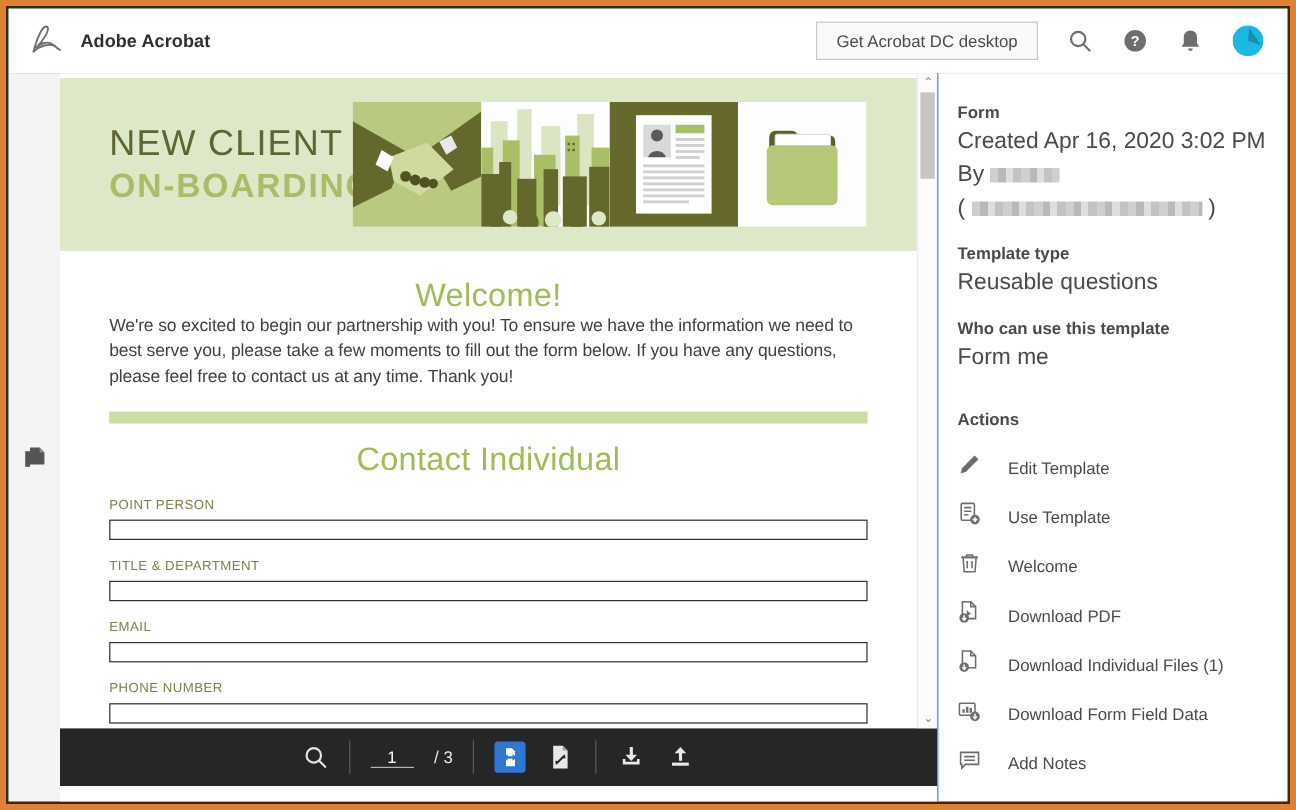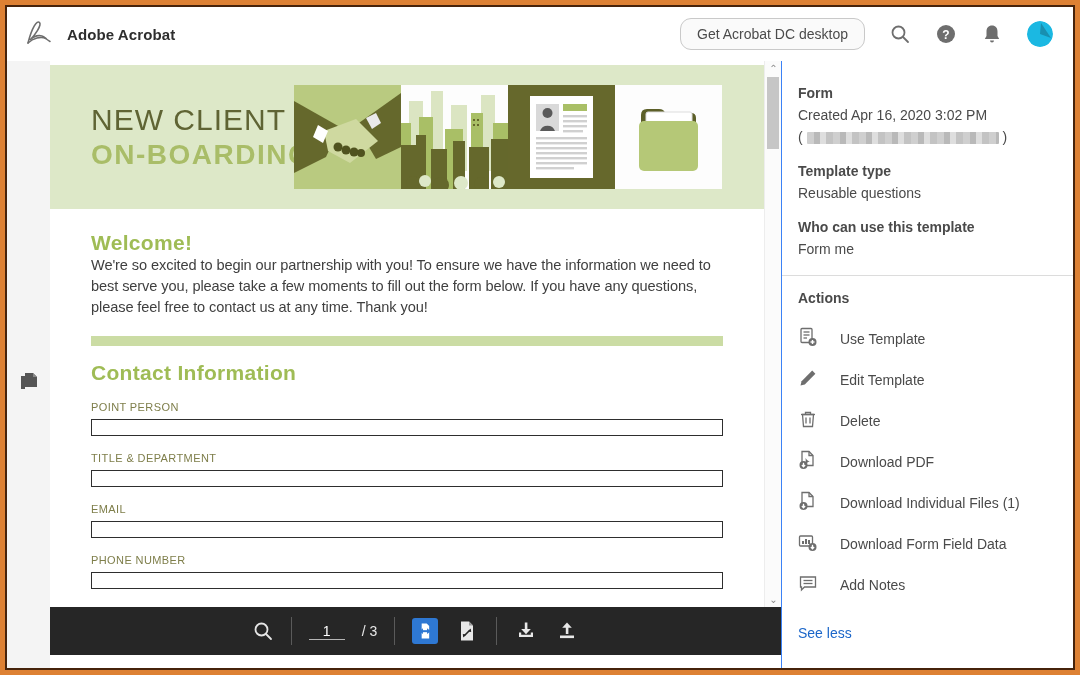--- a/index.html
+++ b/index.html
@@ -6,42 +6,42 @@
   html,body { width:1080px; height:675px; }
   body { font-family: "Liberation Sans", sans-serif; background:#5a2d0c; }
   .page { width:1080px; height:675px; background:#dd8134; padding:5px; }
   .frame { width:100%; height:100%; border:2px solid #46230b; background:#22c55e; overflow:hidden; display:flex; flex-direction:column; }
 
   
   .topbar { height:54px; flex:0 0 54px; display:flex; align-items:center; padding:0 20px 0 16px; background:#fff; }
   .brand { display:flex; align-items:center; gap:14px; }
   .brand-title { font-size:15px; font-weight:bold; color:#2e2e2e; letter-spacing:.1px; }
   .topbar-right { margin-left:auto; display:flex; align-items:center; gap:24px; }
-  .desktop-btn { font-family:"Liberation Sans",sans-serif; font-size:14px; color:#4b4b4b; background:#fafafa; border:1px solid #c9c9c9; border-radius:11px; padding:7px 16px; cursor:pointer; }
+  .desktop-btn { font-family:"Liberation Sans",sans-serif; font-size:14px; color:#4b4b4b; background:#fafafa; border:1px solid #c9c9c9; border-radius:0; padding:7px 16px; cursor:pointer; }
   .icon-btn { background:none; border:none; cursor:pointer; display:flex; align-items:center; }
   .avatar { width:26px; height:26px; border-radius:50%; overflow:hidden; }
 
   
   .content { flex:1 1 auto; display:flex; min-height:0; }
   .left-rail { flex:0 0 43px; background:#f4f4f4; display:flex; justify-content:center; padding-top:32px; }
   .viewer { flex:0 0 731px; display:flex; flex-direction:column; background:#fff; min-height:0; }
   .doc-area { flex:1 1 auto; position:relative; overflow:hidden; }
   .doc { position:absolute; left:0; top:4px; width:714px; }
 
   
   .banner { height:144px; background:#dde8c8; display:flex; align-items:center; position:relative; }
   .banner-text { padding-left:41px; }
   .banner-line1 { font-size:30px; color:#5f6434; letter-spacing:1px; }
   .banner-line2 { font-size:28px; font-weight:bold; color:#a9bd68; letter-spacing:1.5px; margin-top:2px; }
   .banner-tiles { position:absolute; right:42px; top:20px; display:flex; }
   .tile { width:107px; height:104px; display:block; }
 
   
   .doc-body { padding:22px 41px 0 41px; }
-  .h-green { font-size:21px; font-weight:bold; color:#9fbc55; letter-spacing:.3px; }
+  .h-green { font-size:27px; font-weight:normal; color:#9fbc55; letter-spacing:.3px;text-align:center; }
   .welcome-p { font-size:14.6px; line-height:21px; color:#3f3f3f; letter-spacing:-0.1px; }
   .green-bar { height:10px; background:#cbdca4; margin:18px 0 15px 0; }
   .field-label { margin-top:16px; font-size:11px; color:#7e7e4a; letter-spacing:.4px; }
   .field-input { display:block; width:100%; height:17px; margin-top:6px; border:1.5px solid #2e2e2e; background:#fff; font-size:12px; padding:0 4px; }
 
   
   .scrollbar { position:absolute; top:0; right:0; bottom:0; width:17px; background:#fbfbfb; border-left:1px solid #ededed; }
   .scroll-chevron { position:absolute; left:0; width:17px; text-align:center; font-size:10px; color:#8a8a8a; }
   .scroll-thumb { position:absolute; left:2px; top:16px; width:12px; height:72px; background:#c6c6c6; }
 
@@ -50,21 +50,21 @@
   .tb-divider { width:1px; height:28px; background:#5a5a5a; }
   .page-num-input { width:36px; background:transparent; border:none; border-bottom:1px solid #b5b5b5; color:#fff; font-size:14px; text-align:center; font-family:"Liberation Sans",sans-serif; }
   .page-count { color:#e8e8e8; font-size:14px; }
   .tb-btn { background:none; border:none; cursor:pointer; display:flex; align-items:center; padding:0; }
   .fitwidth-bg { width:26px; height:26px; background:#2e78d3; border-radius:3px; display:flex; align-items:center; justify-content:center; }
   .viewer-footer-gap { flex:0 0 13px; background:#fff; }
 
   
   .right-panel { flex:1 1 auto; border-left:1px solid #3b82f6; background:#fff; padding:24px 16px 0 16px; display:flex; flex-direction:column; }
   .rp-h { font-size:14px; font-weight:bold; color:#4a4a4a; }
-  .rp-text { font-size:14px; color:#4a4a4a; margin-top:6px; }
+  .rp-text { font-size:19px; color:#4a4a4a; margin-top:6px; }
   .blur-block { display:inline-block; height:12px; vertical-align:middle; border-radius:1px;
     background:repeating-linear-gradient(90deg,#cfcfcf 0 7px,#b9b9b9 7px 13px,#dedede 13px 19px,#c3c3c3 19px 26px); }
   .rp-section { margin-top:18px; }
   .rp-divider { height:1px; background:#dcdcdc; margin:18px -16px 0 -16px; }
   .action-row { display:flex; align-items:center; gap:22px; height:41px; cursor:pointer; }
   .action-label { font-size:14px; color:#4a4a4a; }
   .see-less { margin-top:20px; text-align:left; font-size:14px; color:#1b66c9; cursor:pointer; }
 </style>
 </head>
 <body>
@@ -210,21 +210,21 @@
                 <rect x="31" y="27" width="46" height="58" rx="2" fill="#ffffff" stroke="#dddddd"></rect>
                 <rect x="24" y="36" width="59" height="50" rx="5" fill="#b5c877"></rect>
               </svg>
             </div>
           </div>
 
           <div class="doc-body">
             <div class="h-green">Welcome!</div>
             <p class="welcome-p">We're so excited to begin our partnership with you! To ensure we have the information we need to best serve you, please take a few moments to fill out the form below. If you have any questions, please feel free to contact us at any time. Thank you!</p>
             <div class="green-bar"></div>
-            <div class="h-green">Contact Information</div>
+            <div class="h-green">Contact Individual</div>
 
             <div class="field-label">POINT PERSON</div>
             <input class="field-input" type="text" value="" style="">
 
             <div class="field-label">TITLE &amp; DEPARTMENT</div>
             <input class="field-input" type="text" value="" style="">
 
             <div class="field-label">EMAIL</div>
             <input class="field-input" type="text" value="" style="">
 
@@ -289,77 +289,81 @@
           </svg>
         </button>
       </div>
       <div class="viewer-footer-gap"></div>
     </section>
 
     <aside class="right-panel">
       <div class="rp-h">Form</div>
       <div class="rp-text">Created Apr 16, 2020 3:02 PM</div>
       <div class="rp-text">
+        <span>By</span>
+        <span class="blur-block" style="width:58px;"></span>
+      </div>
+      <div class="rp-text">
         <span>(</span>
         <span class="blur-block" style="width:192px;"></span>
         <span>)</span>
       </div>
 
       <div class="rp-section">
         <div class="rp-h">Template type</div>
         <div class="rp-text">Reusable questions</div>
       </div>
 
       <div class="rp-section">
         <div class="rp-h">Who can use this template</div>
         <div class="rp-text">Form me</div>
       </div>
 
       <div class="rp-divider"></div>
 
       <div class="rp-section" style="margin-top:14px;">
         <div class="rp-h" style="margin-bottom:12px;">Actions</div>
+
+        <div class="action-row">
+          <span>
+            <svg width="20" height="20" viewBox="0 0 20 20" fill="#6e6e6e">
+              <polygon points="2.5,17.5 3.6,13.2 14.2,2.6 17.4,5.8 6.8,16.4"></polygon>
+            </svg>
+          </span>
+          <span class="action-label">Edit Template</span>
+        </div>
 
         <div class="action-row">
           <span>
             <svg width="20" height="20" viewBox="0 0 20 20" fill="none" stroke="#6e6e6e" stroke-width="1.3">
               <rect x="3" y="1.5" width="11" height="14" rx="1"></rect>
               <line x1="5.5" y1="5" x2="11.5" y2="5"></line>
                   <line x1="5.5" y1="8" x2="11.5" y2="8"></line>
                   <line x1="5.5" y1="11" x2="9" y2="11"></line>
               <circle cx="14.5" cy="15" r="4" fill="#6e6e6e" stroke="none"></circle>
               <g stroke="#ffffff" stroke-width="1.4">
                     <line x1="12.5" y1="15" x2="16.5" y2="15"></line>
                     <line x1="14.5" y1="13" x2="14.5" y2="17"></line>
                   </g>
             </svg>
           </span>
           <span class="action-label">Use Template</span>
         </div>
 
         <div class="action-row">
           <span>
-            <svg width="20" height="20" viewBox="0 0 20 20" fill="#6e6e6e">
-              <polygon points="2.5,17.5 3.6,13.2 14.2,2.6 17.4,5.8 6.8,16.4"></polygon>
-            </svg>
-          </span>
-          <span class="action-label">Edit Template</span>
-        </div>
-
-        <div class="action-row">
-          <span>
             <svg width="20" height="20" viewBox="0 0 20 20" fill="none" stroke="#6e6e6e" stroke-width="1.3">
               <path d="M4.5 5.5 h11 l-1 12 h-9 Z"></path>
               <line x1="3" y1="5.5" x2="17" y2="5.5"></line>
               <path d="M7.5 5.5 v-2 h5 v2"></path>
               <line x1="8" y1="8.5" x2="8" y2="14.5"></line>
                   <line x1="12" y1="8.5" x2="12" y2="14.5"></line>
             </svg>
           </span>
-          <span class="action-label">Delete</span>
+          <span class="action-label">Welcome</span>
         </div>
 
         <div class="action-row">
           <span>
             <svg width="20" height="20" viewBox="0 0 20 20" fill="none" stroke="#6e6e6e" stroke-width="1.3">
               <path d="M4 1.5 h7 l4 4 v10 h-11 Z"></path>
               <path d="M11 1.5 v4 h4"></path>
               <path d="M7.5 8 c2 3 3.5 3.5 5 3 c-2 .5 -3.5 1.5 -4.5 3 c0 -2 -.5 -4 -.5 -6 Z" fill="#6e6e6e" stroke="none"></path>
               <circle cx="5.5" cy="15" r="4" fill="#6e6e6e" stroke="none"></circle>
               <g stroke="#ffffff" stroke-width="1.3">

